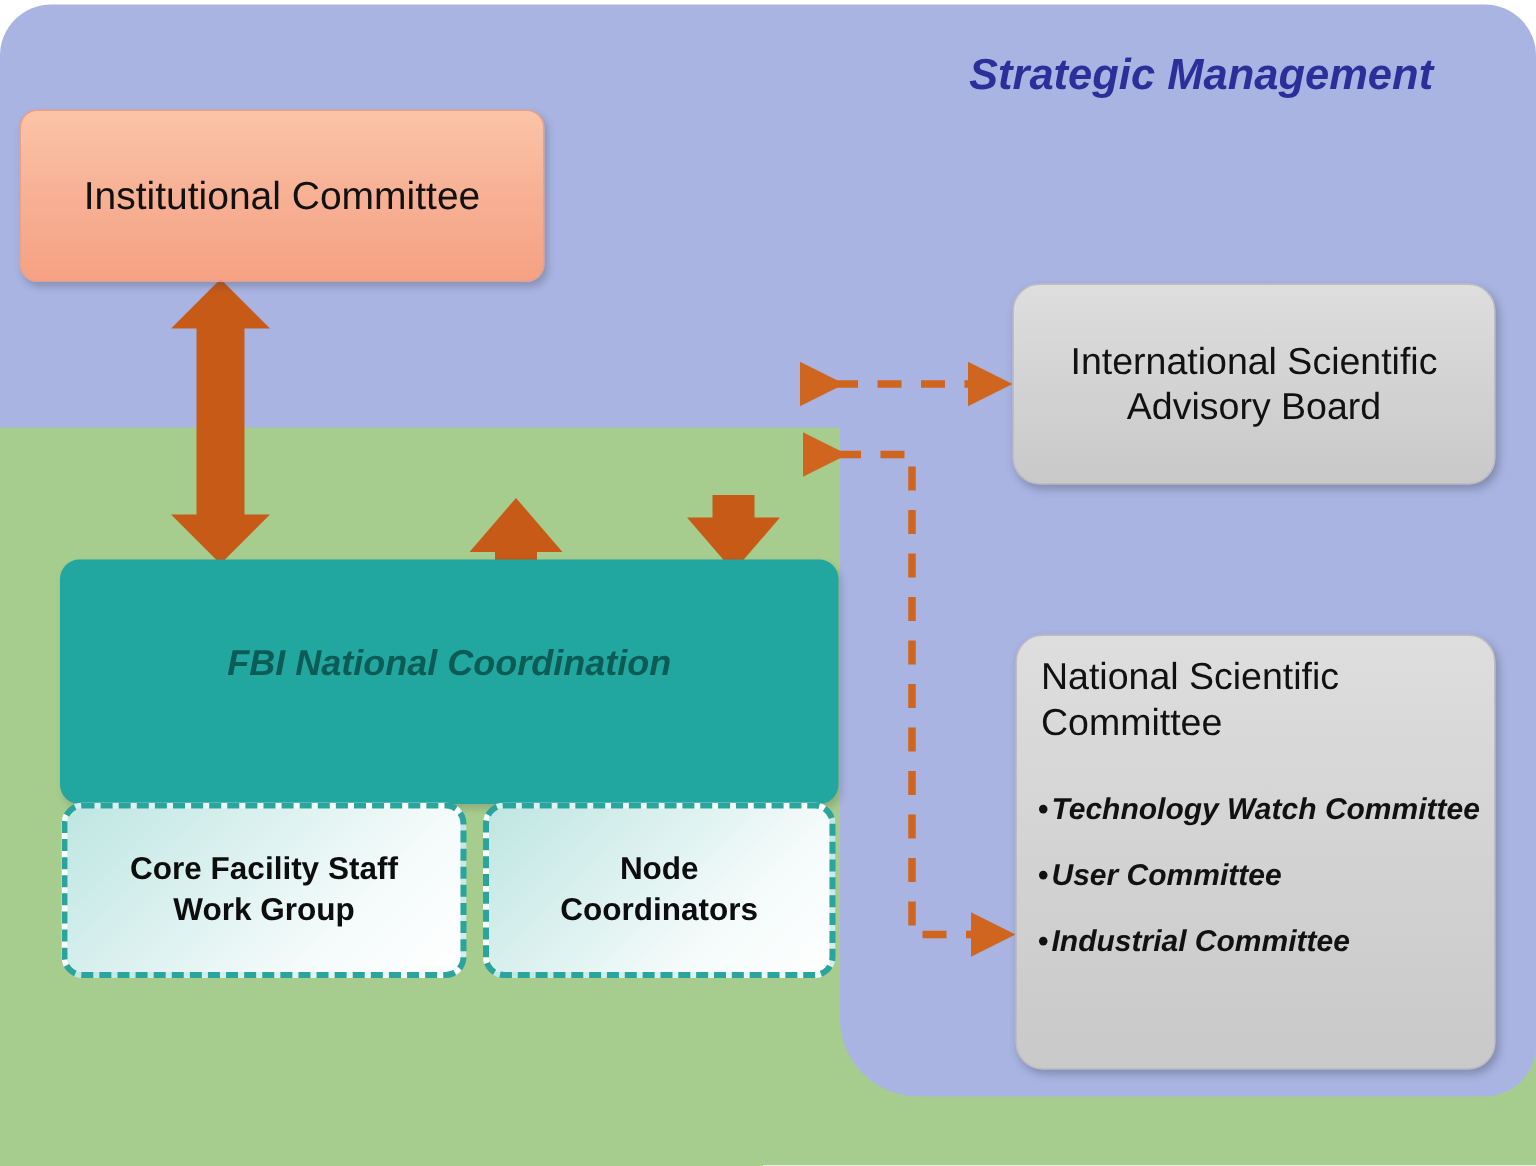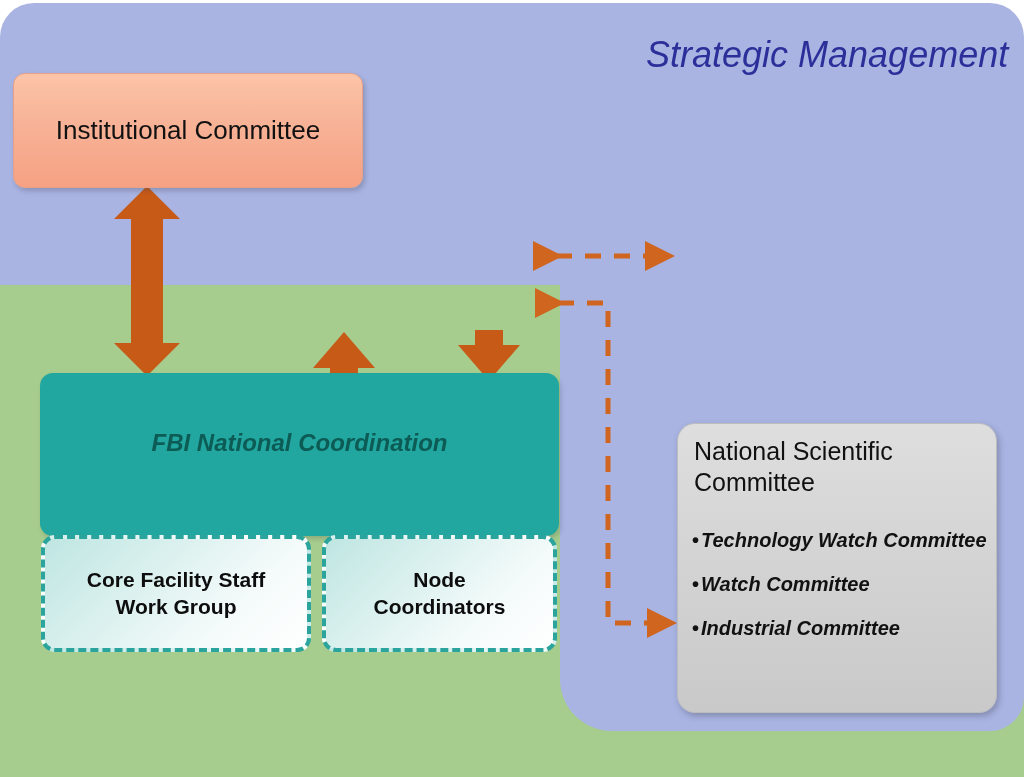--- a/index.html
+++ b/index.html
@@ -49,22 +49,23 @@
 
   .zone-label {
     position: absolute;
     font-style: italic;
     font-weight: normal;
     white-space: nowrap;
   }
   #label-strategic {
     left: 646px;
     top: 34px;
-    font-size: 36px;
+    font-size: 29px;
     color: #2c2f99;
+    font-weight: bold;
   }
   #label-operational {
     left: 24px;
     top: 708px;
     font-size: 29px;
     color: #356b2b;
   }
 
   
   .box {
@@ -281,32 +282,38 @@
     </span>
   </div>
 
   <div class="box subbox" id="box-node-coordinators">
     <span>
       <span>Node</span><br>
       <span>Coordinators</span>
     </span>
   </div>
 
+  <div class="box grey-box" id="box-isab">
+    <span>
+      <span>International Scientific</span><br>
+      <span>Advisory Board</span>
+    </span>
+  </div>
 
   <div class="box grey-box" id="box-nsc">
     <div id="nsc-title">
       <span>National Scientific</span><br>
       <span>Committee</span>
     </div>
     <ul id="nsc-list">
       <li>
         <span class="bullet">•</span><span>Technology Watch Committee</span>
       </li>
       <li>
-        <span class="bullet">•</span><span>Watch Committee</span>
+        <span class="bullet">•</span><span>User Committee</span>
       </li>
       <li>
         <span class="bullet">•</span><span>Industrial Committee</span>
       </li>
     </ul>
   </div>
 
 </div>
 
 </body></html>

